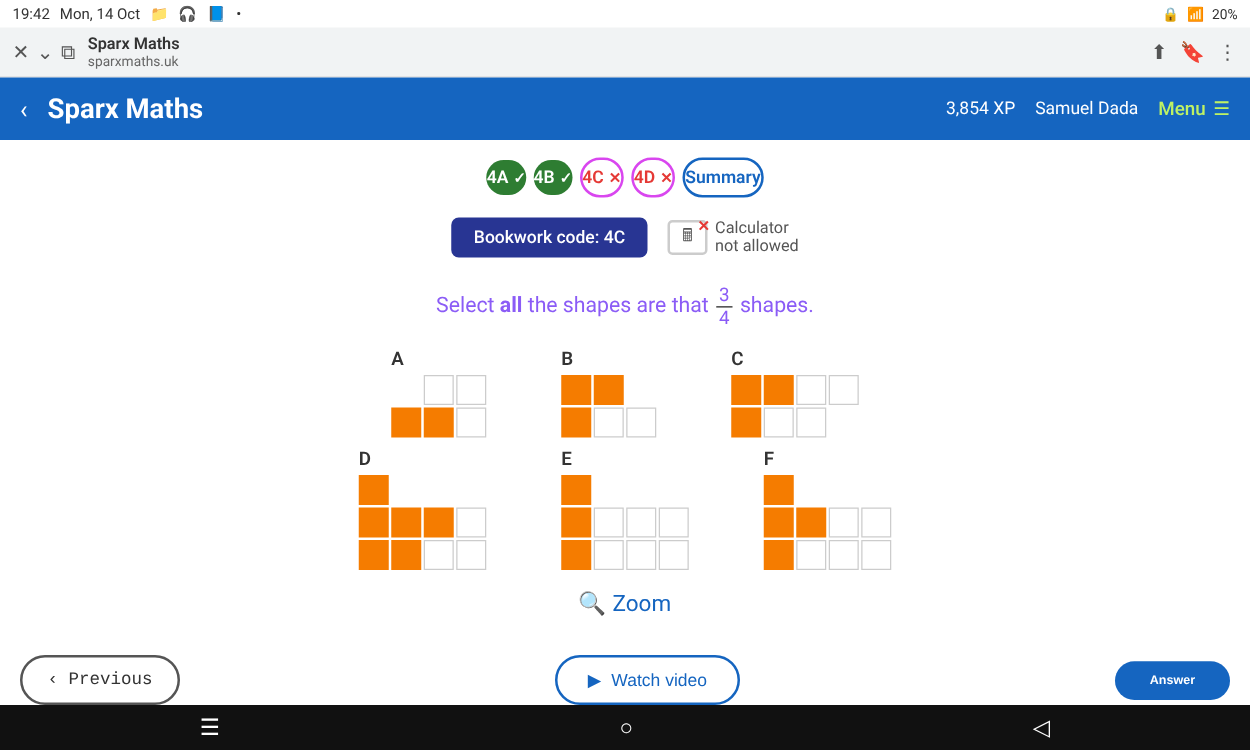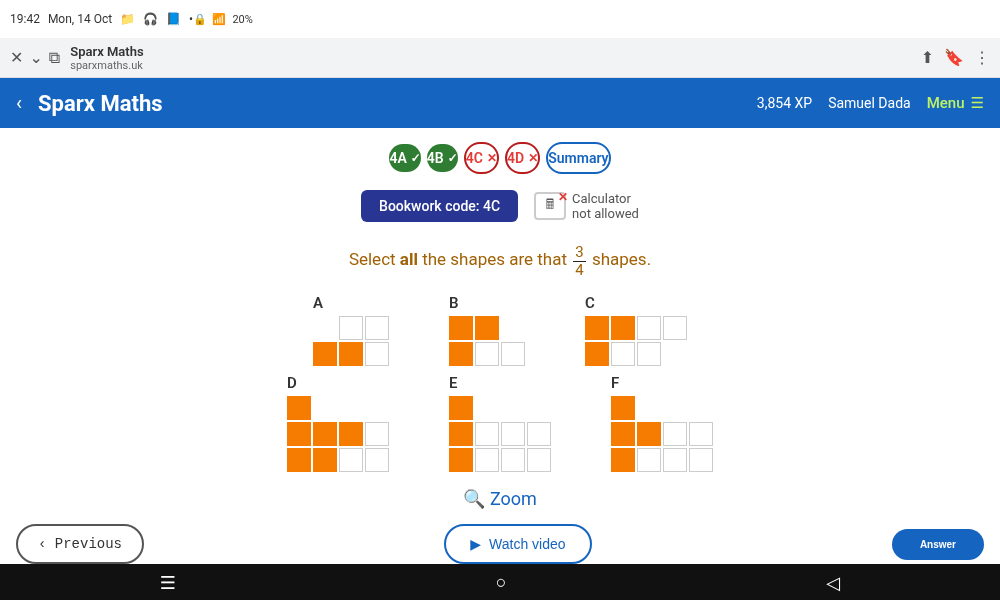--- a/index.html
+++ b/index.html
@@ -1,27 +1,27 @@
 <!DOCTYPE html>
 <html><head>
   <meta charset="utf-8">
   <style>
     * { box-sizing: border-box; margin: 0; padding: 0; }
     body { font-family: 'Roboto', Arial, sans-serif; background: #fff; width: 1000px; height: 600px; overflow: hidden; position: relative; }
 
     
     .status-bar {
       background: #fff;
-      height: 38px;
+      height: 22px;
       display: flex;
       align-items: center;
       padding: 0 10px;
       font-size: 12px;
       color: #333;
-      justify-content: flex-start;
+      justify-content: space-between;
     }
     .status-left { display: flex; gap: 8px; align-items: center; }
     .status-right { display: flex; gap: 6px; align-items: center; font-size: 11px; }
 
     
     .browser-bar {
       background: #f1f3f4;
       height: 40px;
       display: flex;
       align-items: center;
@@ -63,21 +63,21 @@
       display: flex;
       align-items: center;
       gap: 4px;
       padding: 6px 0;
       border-radius: 20px;
       font-size: 14px;
       font-weight: 600;
       cursor: pointer;
     }
     .tab-green { background: #2e7d32; color: #fff; }
-    .tab-red { background: #fff; color: #e53935; border: 2px solid #b91c1c; text-align: center; }
+    .tab-red { background: #fff; color: #e53935; border: 2px solid #d946ef; text-align: center; }
     .tab-summary { background: #fff; color: #1565c0; border: 2px solid #1565c0; }
     .tab-check { font-size: 12px; }
     .tab-x { font-size: 12px; font-weight: 700; }
 
     
     .bookwork-row {
       display: flex;
       justify-content: center;
       align-items: center;
       gap: 16px;
@@ -117,21 +117,21 @@
       color: #e53935;
       font-size: 12px;
       font-weight: 700;
     }
 
     
     .question-area {
       text-align: center;
       padding: 10px 0 16px;
       font-size: 17px;
-      color: #a16207;
+      color: #8b5cf6;
     }
     .question-area .fraction {
       display: inline-flex;
       flex-direction: column;
       align-items: center;
       vertical-align: middle;
       margin: 0 2px;
       font-size: 15px;
       line-height: 1.1;
     }

